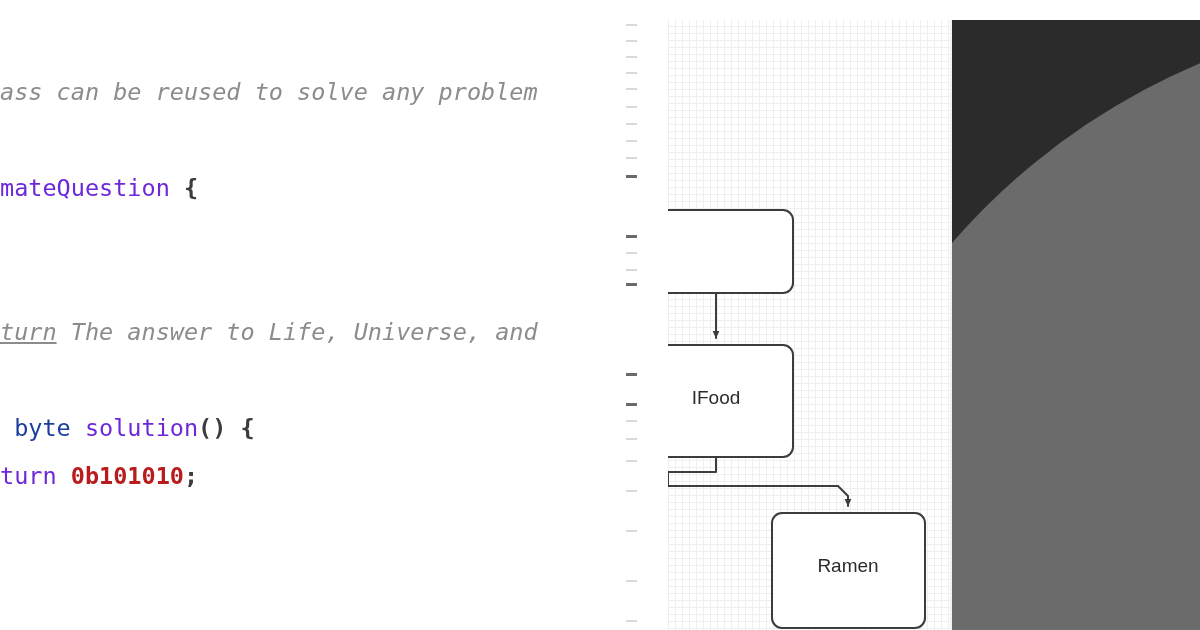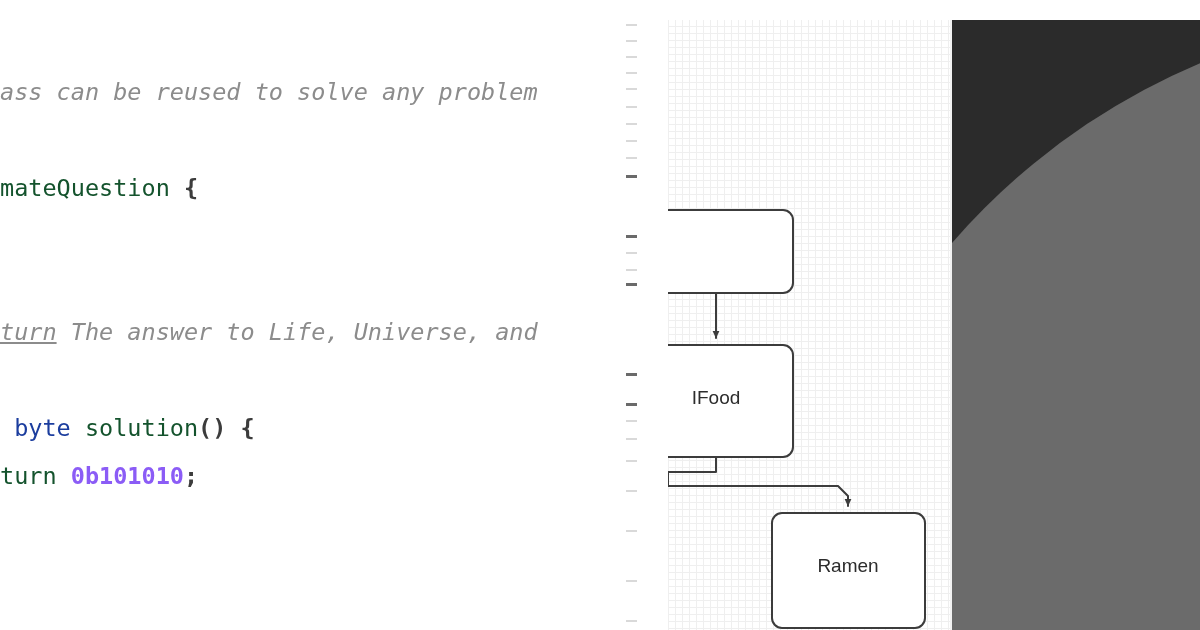--- a/index.html
+++ b/index.html
@@ -38,23 +38,23 @@
     letter-spacing: 0px;
   }
   .code-line {
     height: 48px;
     white-space: pre;
     color: #545454;
   }
   .tok-comment  { color: #8c8c8c; font-style: italic; }
   .tok-tag      { color: #8c8c8c; font-style: italic; text-decoration: underline; }
   .tok-kw       { color: #1b3d9e; font-weight: normal; }
-  .tok-num      { color: #8b5cf6; font-weight: bold; }
+  .tok-num      { color: #b91c1c; font-weight: bold; }
   .tok-punct    { color: #3c3c3c; font-weight: bold; }
-  .tok-ident    { color: #14532d; }
+  .tok-ident    { color: #6d28d9; }
 
   
   #minimap {
     position: absolute;
     right: 0; top: 0;
     width: 11px;
     height: 630px;
     background: transparent;
   }
   .mm-mark {

